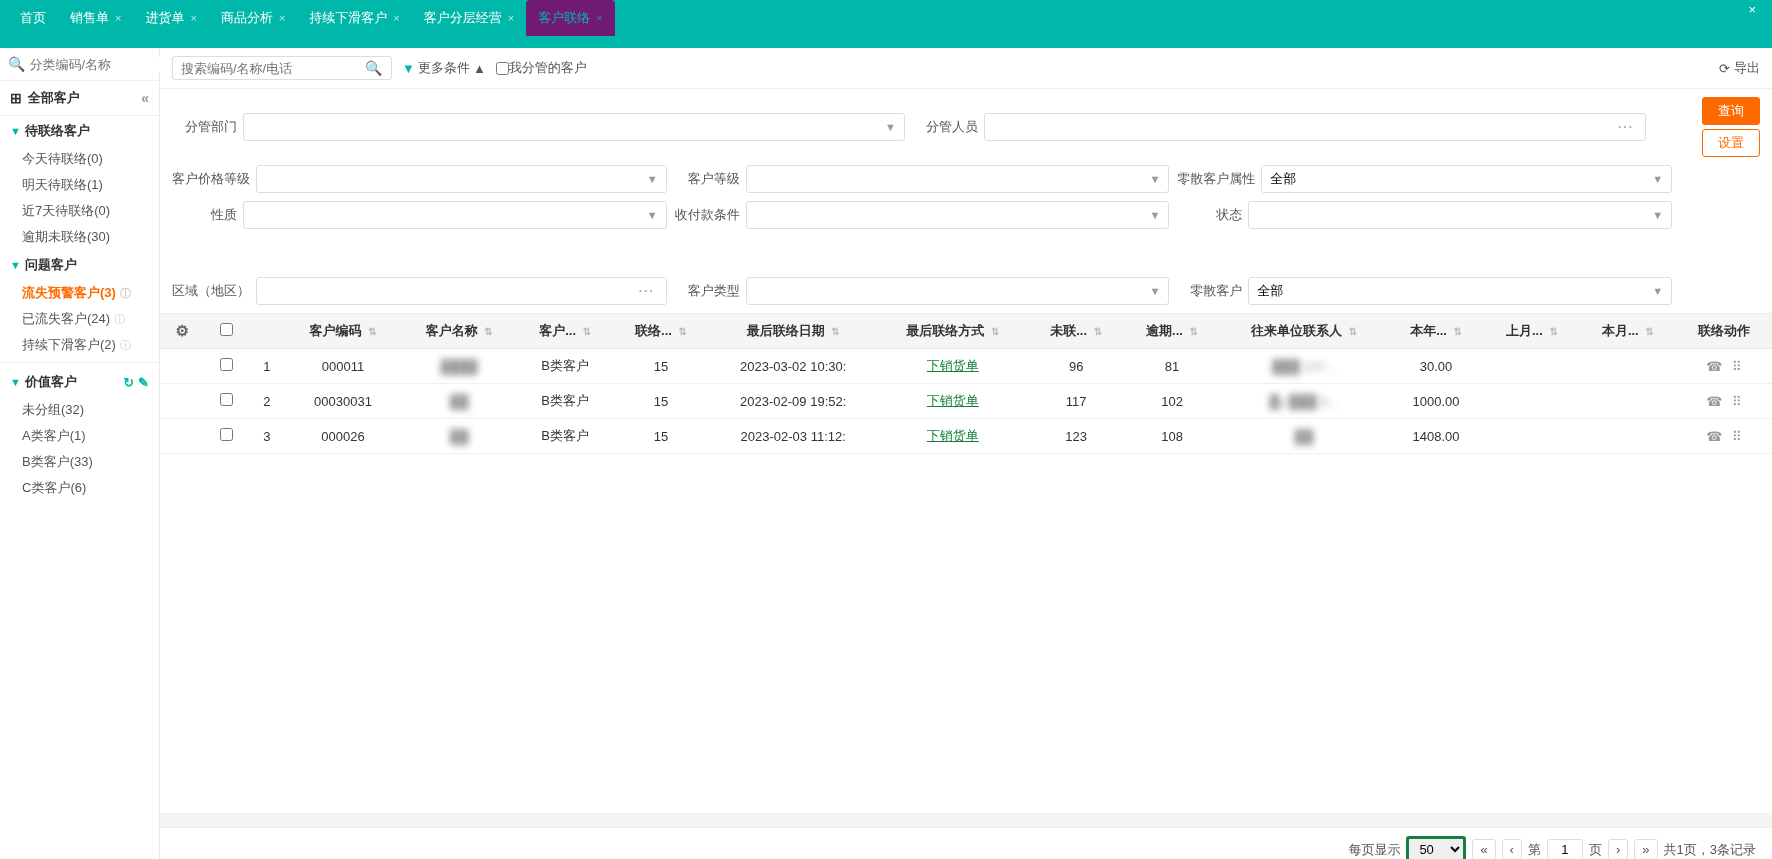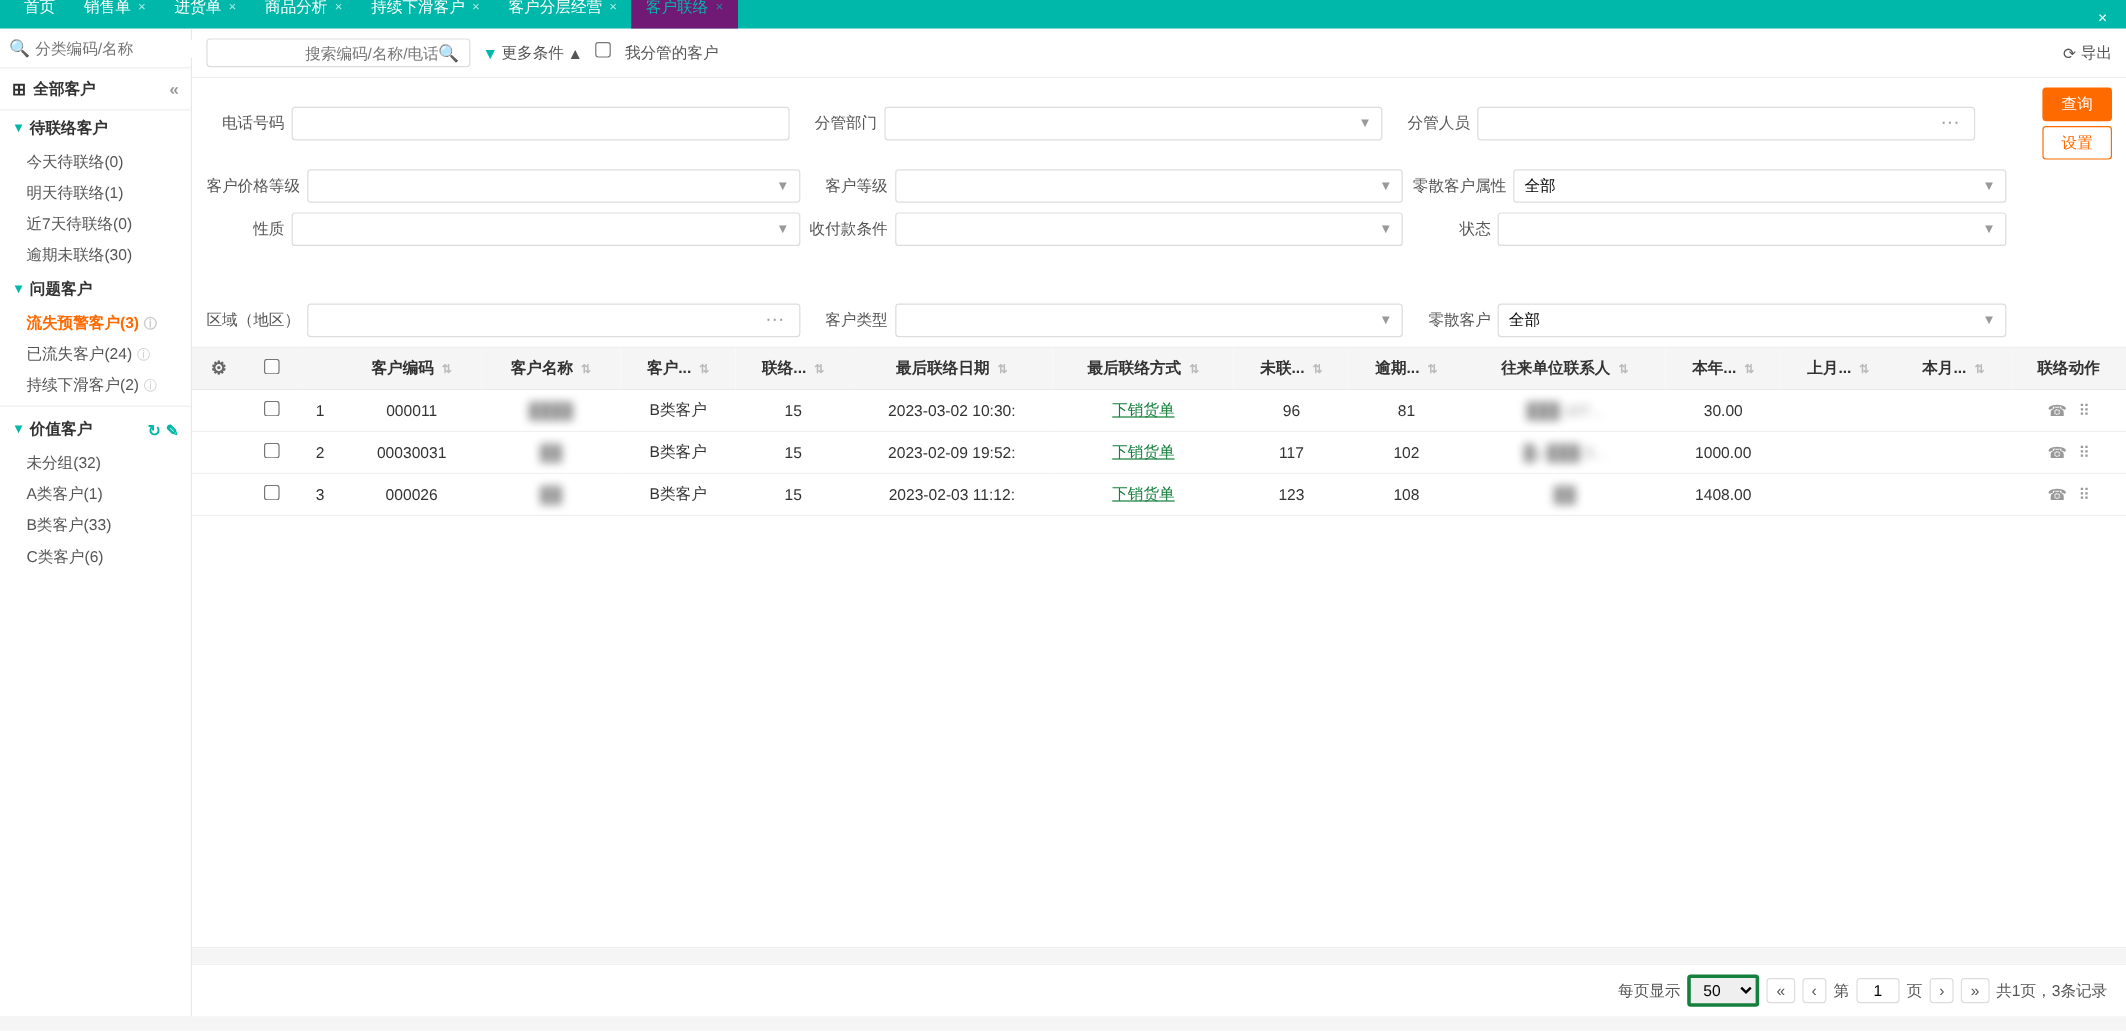--- a/index.html
+++ b/index.html
@@ -1,23 +1,23 @@
 <!DOCTYPE html>
 <html><head>
   <meta charset="utf-8">
   <style>
     * { box-sizing: border-box; margin: 0; padding: 0; font-family: 'Microsoft YaHei', Arial, sans-serif; font-size: 13px; }
     body { background: #f5f5f5; overflow: hidden; }
 
     
     .top-nav {
       display: flex;
-      align-items: flex-end;
+      align-items: flex-start;
       background: #00b8a9;
-      height: 24px;
+      height: 48px;
       padding: 0 8px;
       color: #fff;
     }
     .nav-tab {
       display: flex;
       align-items: center;
       padding: 0 12px;
       height: 36px;
       cursor: pointer;
       font-size: 13px;
@@ -168,36 +168,35 @@
       border-radius: 3px;
       padding: 3px 8px;
       width: 220px;
     }
     .search-input-wrap input {
       border: none;
       outline: none;
       font-size: 13px;
       flex: 1;
       color: #999;
-      text-align: right;
     }
     .search-input-wrap .s-icon { color: #ff6a00; font-size: 14px; }
     .filter-btn {
       display: flex;
       align-items: center;
       color: #555;
       cursor: pointer;
       font-size: 13px;
       gap: 3px;
     }
     .filter-btn .f-icon { color: #00b8a9; }
     .checkbox-label {
       display: flex;
-      align-items: flex-start;
-      gap: 12px;
+      align-items: center;
+      gap: 0;
       font-size: 13px;
       color: #555;
       cursor: pointer;
     }
     .export-btn {
       margin-left: auto;
       display: flex;
       align-items: center;
       gap: 4px;
       color: #555;
@@ -516,24 +515,20 @@
       <div class="export-btn">
         <span>⟳</span>
         <span>导出</span>
       </div>
     </div>
 
     <div class="filter-panel">
 
       <div class="filter-row">
         <div class="filter-field">
-          <label>电话号码</label>
-          <input type="text" value="" style="">
-        </div>
-        <div class="filter-field">
           <label>分管部门</label>
           <div class="filter-select">
             <span></span>
             <span class="sel-arrow">▼</span>
           </div>
         </div>
         <div class="filter-field">
           <label>分管人员</label>
           <div class="filter-select">
             <span></span>

